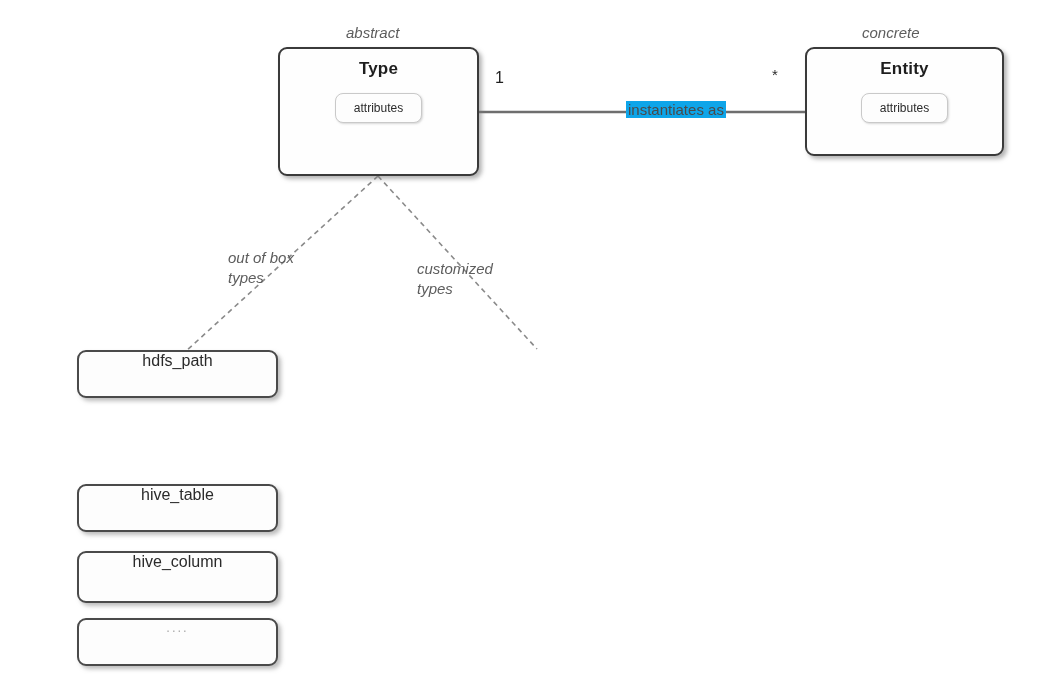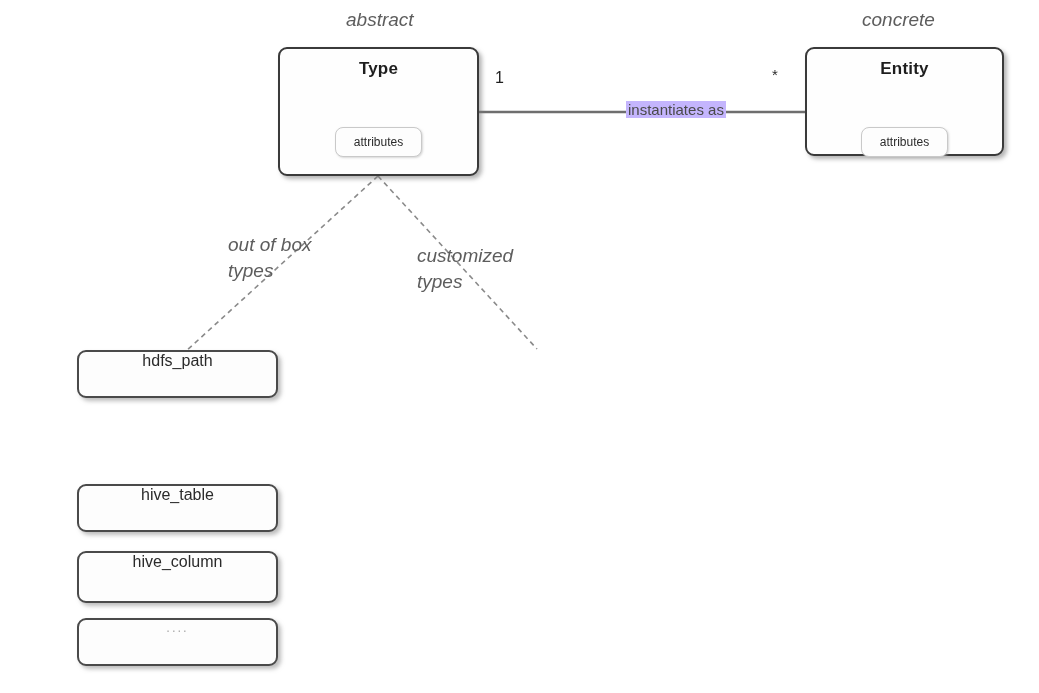--- a/index.html
+++ b/index.html
@@ -22,21 +22,20 @@
   .node {
     position: absolute;
     box-sizing: border-box;
     background: #fefefe;
     border: 2px solid #3a3a3a;
     border-radius: 9px;
     box-shadow: 3px 3px 4px rgba(120,120,120,0.55);
     display: flex;
     flex-direction: column;
     align-items: center;
-    gap: 34px;
   }
 
   .node-title {
     font-size: 17px;
     font-weight: bold;
     color: #1e1e1e;
     margin-top: 10px;
     letter-spacing: 0.2px;
   }
 
@@ -74,39 +73,40 @@
   .leaf.italic {
     font-style: italic;
     font-size: 17px;
     color: #333333;
   }
 
   
   .annot {
     position: absolute;
     font-style: italic;
-    font-size: 19px;
+    font-size: 15px;
     color: #5d5d5d;
     white-space: pre-line;
     line-height: 1.35;
+    margin-top: 16px;
   }
   .mult {
     position: absolute;
     font-size: 16px;
     color: #1f1f1f;
   }
   .mult.star {
     font-size: 15px;
     color: #2b2b2b;
   }
   .edge-label {
     position: absolute;
     font-size: 15px;
     color: #4a4a4a;
-    background: #c4b5fd;
+    background: #0ea5e9;
     padding: 0 2px;
     white-space: nowrap;
   }
 
   svg.wires {
     position: absolute;
     left: 0;
     top: 0;
     width: 1039px;
     height: 693px;

